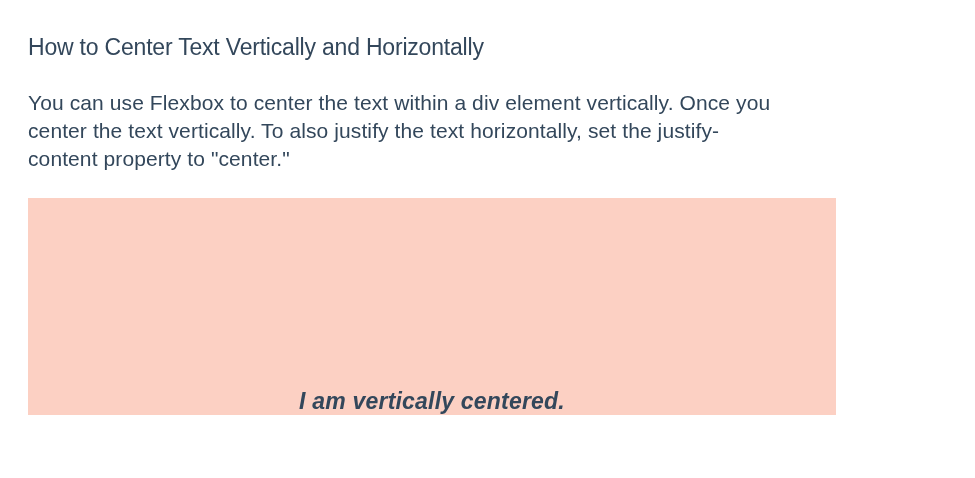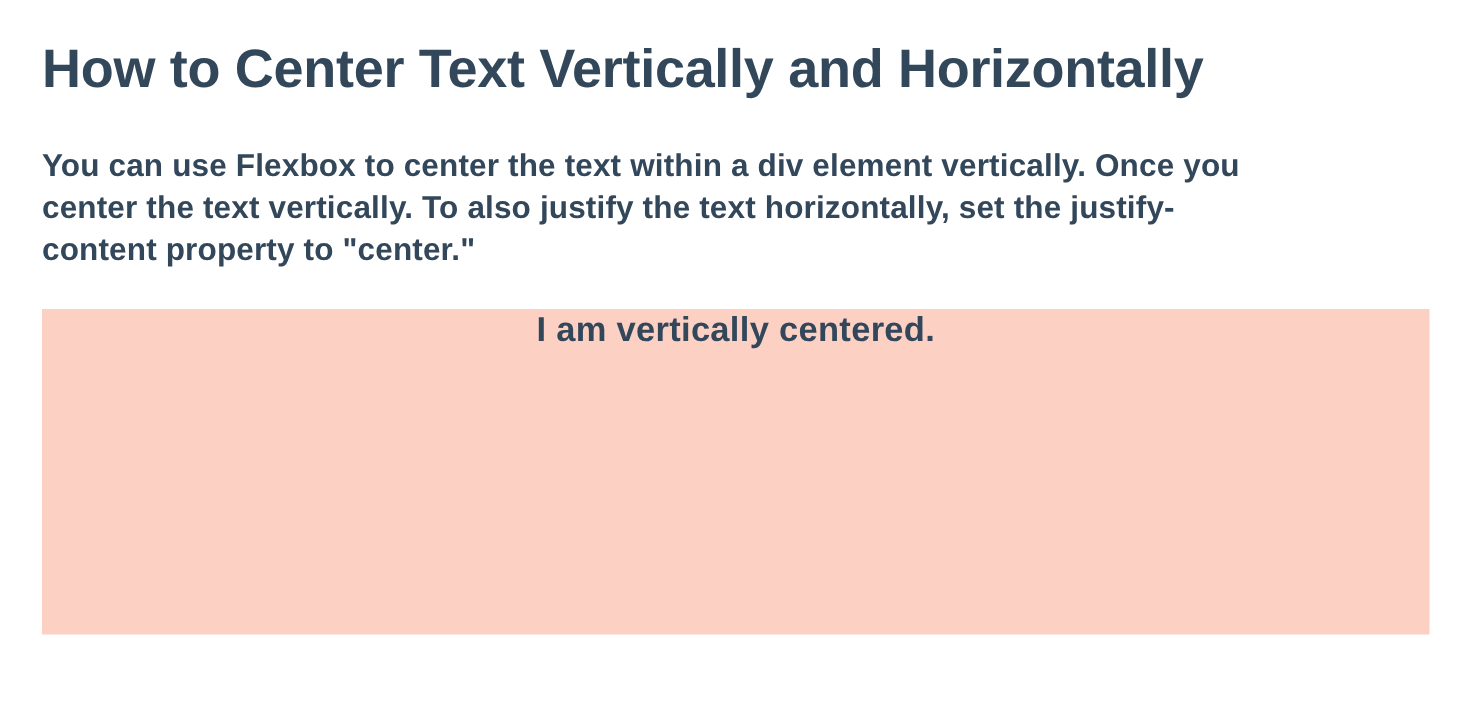--- a/index.html
+++ b/index.html
@@ -8,43 +8,44 @@
     height: 478px;
     background: #ffffff;
     font-family: "Liberation Sans", sans-serif;
     overflow: hidden;
   }
   .content {
     padding-left: 28px;
     padding-right: 22px;
   }
   .page-title {
-    margin-top: 22px;
-    font-size: 36px;
+    margin-top: 32px;
+    font-size: 23px;
     line-height: 1.32;
-    font-weight: 700;
+    font-weight: 400;
     letter-spacing: -0.2px;
   }
   .intro-paragraph {
     margin-top: 27px;
     font-size: 21px;
     line-height: 28px;
-    font-weight: 700;
+    font-weight: 400;
     letter-spacing: 0.1px;
   }
   .paragraph-line {
     white-space: nowrap;
   }
   .demo-box {
     margin-top: 25px;
-    width: 925px;
+    width: 808px;
     height: 217px;
     display: flex;
-    align-items: flex-start;
+    align-items: flex-end;
     justify-content: center;
+    font-style: italic;
   }
   .demo-text {
     font-size: 23px;
     font-weight: 700;
     letter-spacing: 0.2px;
   }
 </style>
 </head>
 <body style="color: rgb(51, 71, 91);">
 

